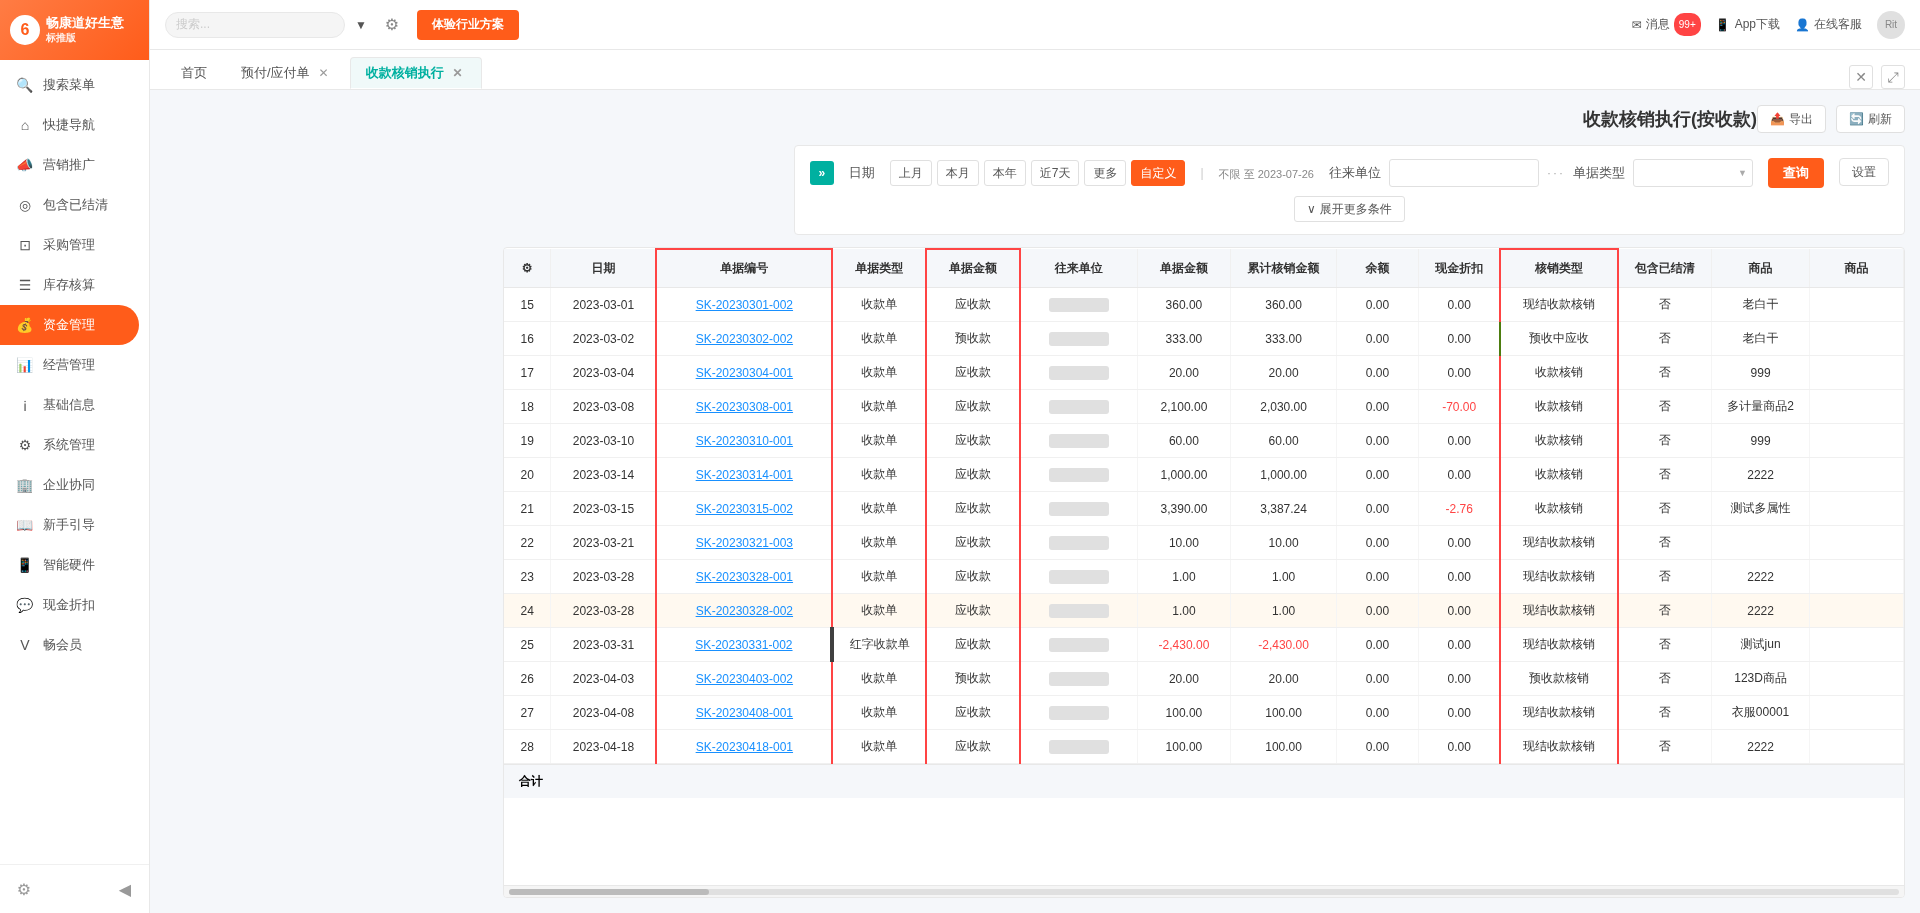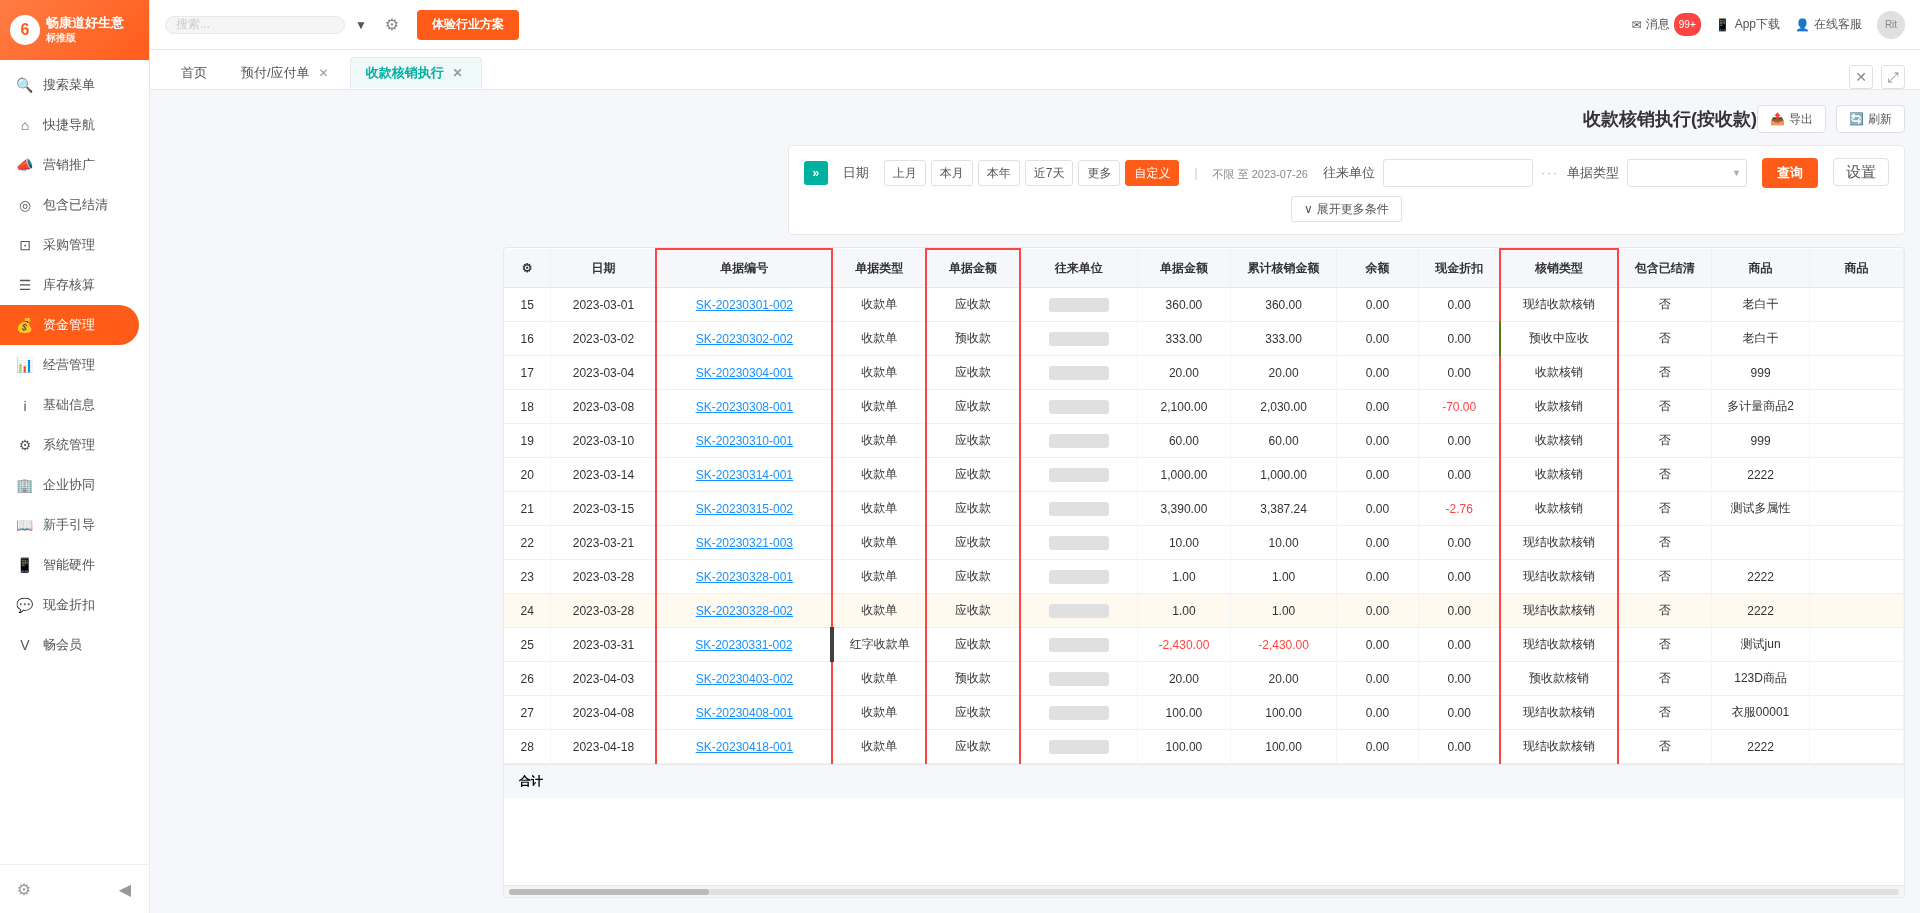--- a/index.html
+++ b/index.html
@@ -17,21 +17,21 @@
     .sidebar-item-icon { width: 20px; height: 20px; margin-right: 8px; display: flex; align-items: center; justify-content: center; font-size: 14px; }
     .sidebar-footer { padding: 10px; display: flex; align-items: center; justify-content: space-between; border-top: 1px solid #f0f0f0; }
     .sidebar-footer-icon { width: 28px; height: 28px; display: flex; align-items: center; justify-content: center; cursor: pointer; color: #999; font-size: 16px; }
 
     
     .main { flex: 1; display: flex; flex-direction: column; overflow: hidden; }
 
     
     .topbar { height: 50px; background: #fff; border-bottom: 1px solid #e8e8e8; display: flex; align-items: center; padding: 0 15px; justify-content: space-between; flex-shrink: 0; }
     .topbar-left { display: flex; align-items: center; gap: 10px; }
-    .topbar-search { width: 180px; height: 18px; background: #f5f5f5; border: 1px solid #e8e8e8; border-radius: 15px; display: flex; align-items: center; padding: 0 10px; color: #999; font-size: 12px; }
+    .topbar-search { width: 180px; height: 26px; background: #f5f5f5; border: 1px solid #e8e8e8; border-radius: 15px; display: flex; align-items: center; padding: 0 10px; color: #999; font-size: 12px; }
     .topbar-dropdown { display: flex; align-items: center; gap: 4px; cursor: pointer; color: #555; font-size: 12px; }
     .topbar-gear { width: 30px; height: 30px; display: flex; align-items: center; justify-content: center; cursor: pointer; color: #888; font-size: 16px; }
     .topbar-btn { height: 30px; padding: 0 15px; background: #ff5c1a; color: #fff; border: none; border-radius: 4px; cursor: pointer; font-size: 12px; font-weight: bold; }
     .topbar-right { display: flex; align-items: center; gap: 15px; }
     .topbar-right-item { display: flex; align-items: center; gap: 4px; color: #555; font-size: 12px; cursor: pointer; }
     .topbar-badge { background: #ff4444; color: #fff; border-radius: 10px; padding: 6px 5px; font-size: 10px; min-width: 18px; text-align: center; }
     .topbar-avatar { width: 28px; height: 28px; background: #e0e0e0; border-radius: 50%; display: flex; align-items: center; justify-content: center; font-size: 10px; color: #888; }
 
     
     .tabbar { height: 40px; background: #fff; border-bottom: 1px solid #e8e8e8; display: flex; align-items: flex-end; padding: 0 15px; flex-shrink: 0; gap: 2px; }
@@ -43,21 +43,21 @@
 
     
     .page-content { flex: 1; overflow: hidden; display: flex; flex-direction: column; background: #f5f7fa; padding: 15px; align-items: flex-end; }
 
     
     .page-header { display: flex; align-items: center; justify-content: space-between; margin-bottom: 12px; }
     .page-title { font-size: 18px; font-weight: bold; color: #333; }
     .page-actions { display: flex; gap: 10px; }
     .btn-outline { height: 28px; padding: 0 12px; border: 1px solid #e0e0e0; background: #fff; border-radius: 4px; cursor: pointer; font-size: 12px; color: #555; display: flex; align-items: center; gap: 4px; }
     .btn-primary { height: 30px; padding: 0 15px; background: #ff5c1a; color: #fff; border: none; border-radius: 4px; cursor: pointer; font-size: 13px; font-weight: bold; }
-    .btn-setting { height: 28px; padding: 0 12px; border: 1px solid #e0e0e0; background: #fff; border-radius: 4px; cursor: pointer; font-size: 15px; color: #555; }
+    .btn-setting { height: 28px; padding: 0 12px; border: 1px solid #e0e0e0; background: #fff; border-radius: 4px; cursor: pointer; font-size: 12px; color: #555; }
 
     
     .filter-section { background: #fff; border: 1px solid #e8e8e8; border-radius: 4px; padding: 12px 15px; margin-bottom: 12px; }
     .filter-row { display: flex; align-items: center; gap: 15px; }
     .filter-toggle-btn { width: 24px; height: 24px; background: #00b0a0; color: #fff; border: none; border-radius: 3px; cursor: pointer; font-size: 12px; display: flex; align-items: center; justify-content: center; font-weight: bold; }
     .filter-label { color: #555; font-size: 13px; }
     .filter-date-btns { display: flex; gap: 5px; align-items: center; }
     .filter-date-btn { height: 26px; padding: 0 8px; border: 1px solid #e0e0e0; background: #fff; border-radius: 3px; cursor: pointer; font-size: 12px; color: #555; }
     .filter-date-btn.custom { background: #ff5c1a; color: #fff; border-color: #ff5c1a; }
     .filter-date-range { font-size: 11px; color: #888; margin-top: 3px; }

